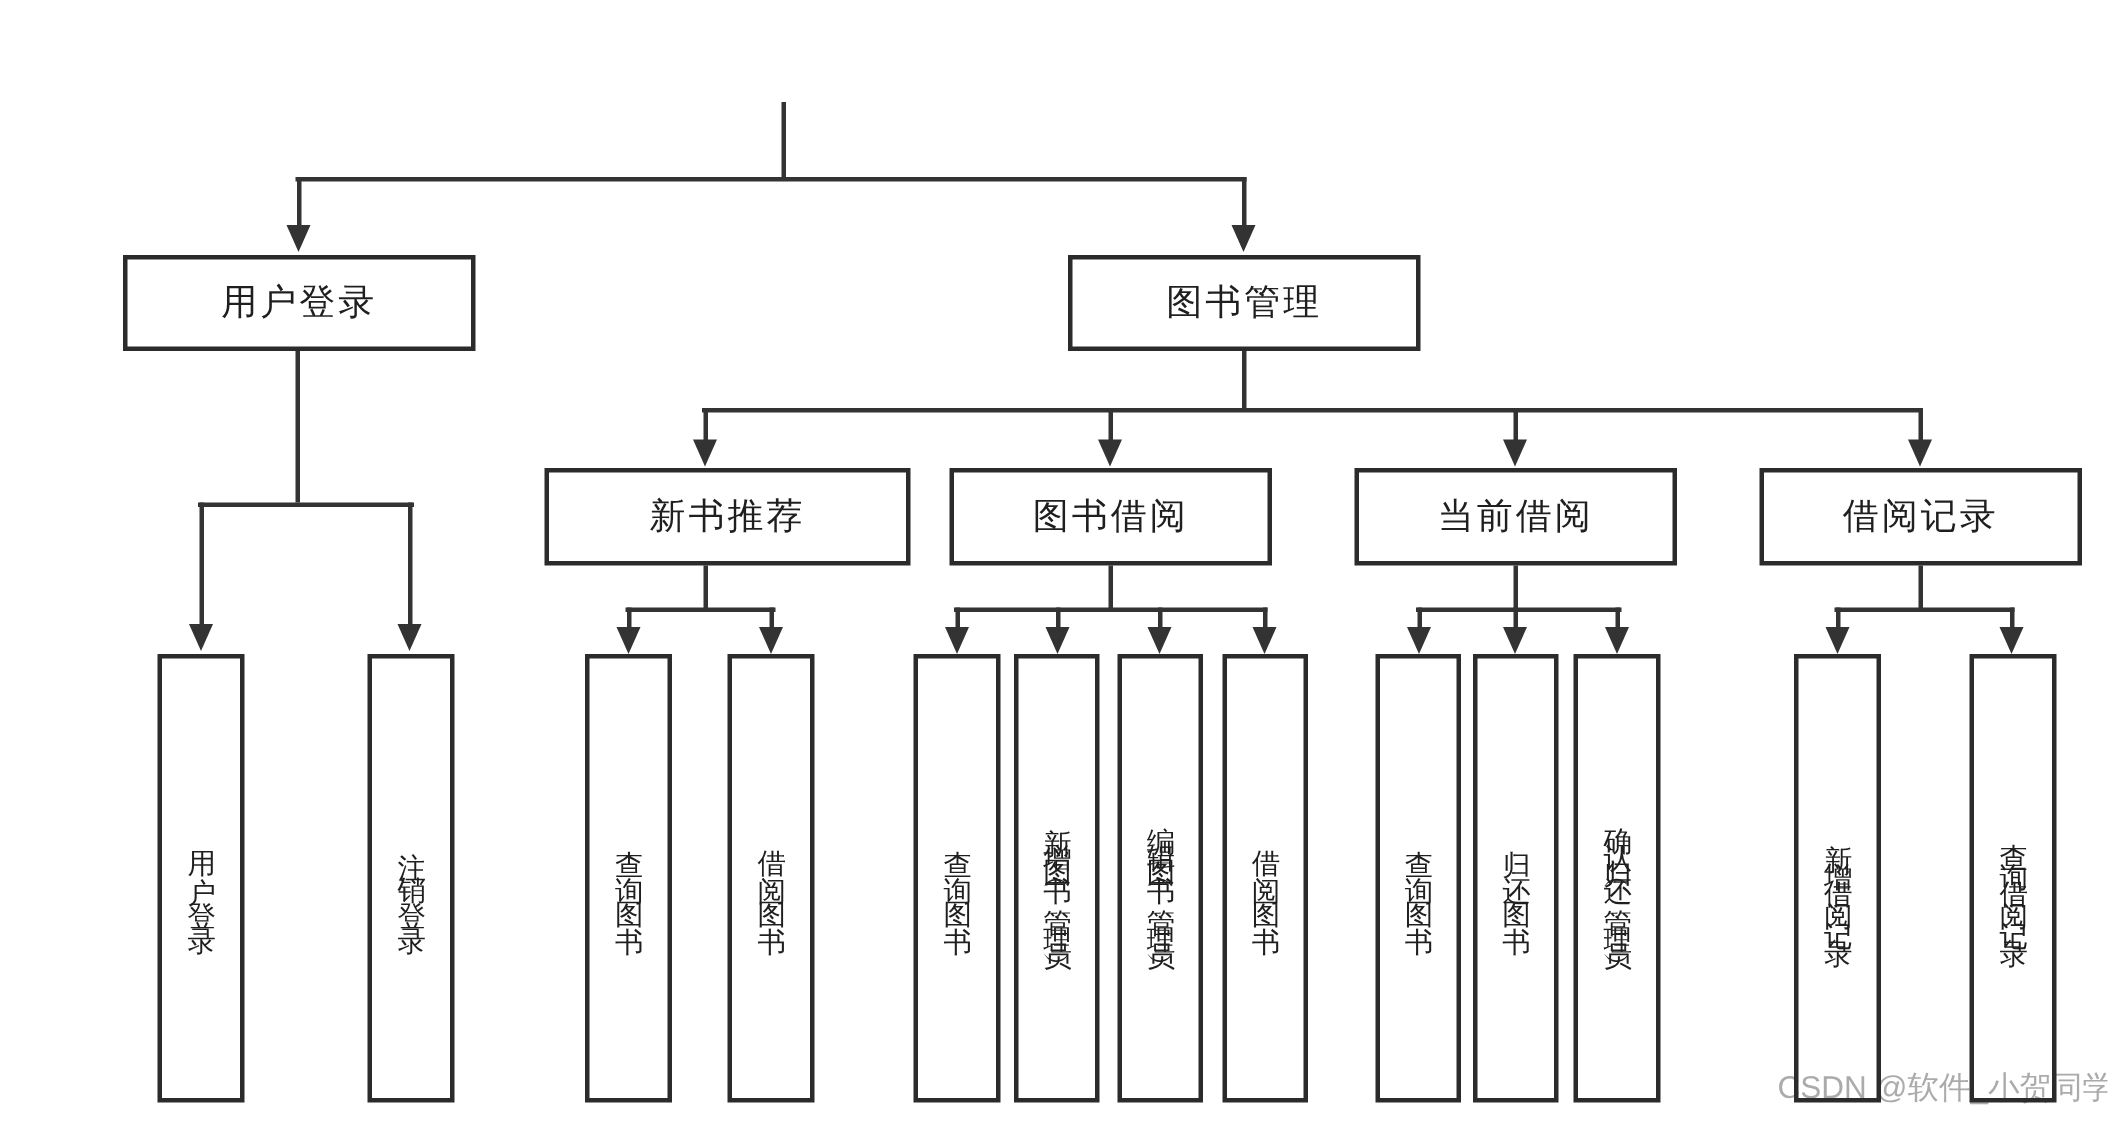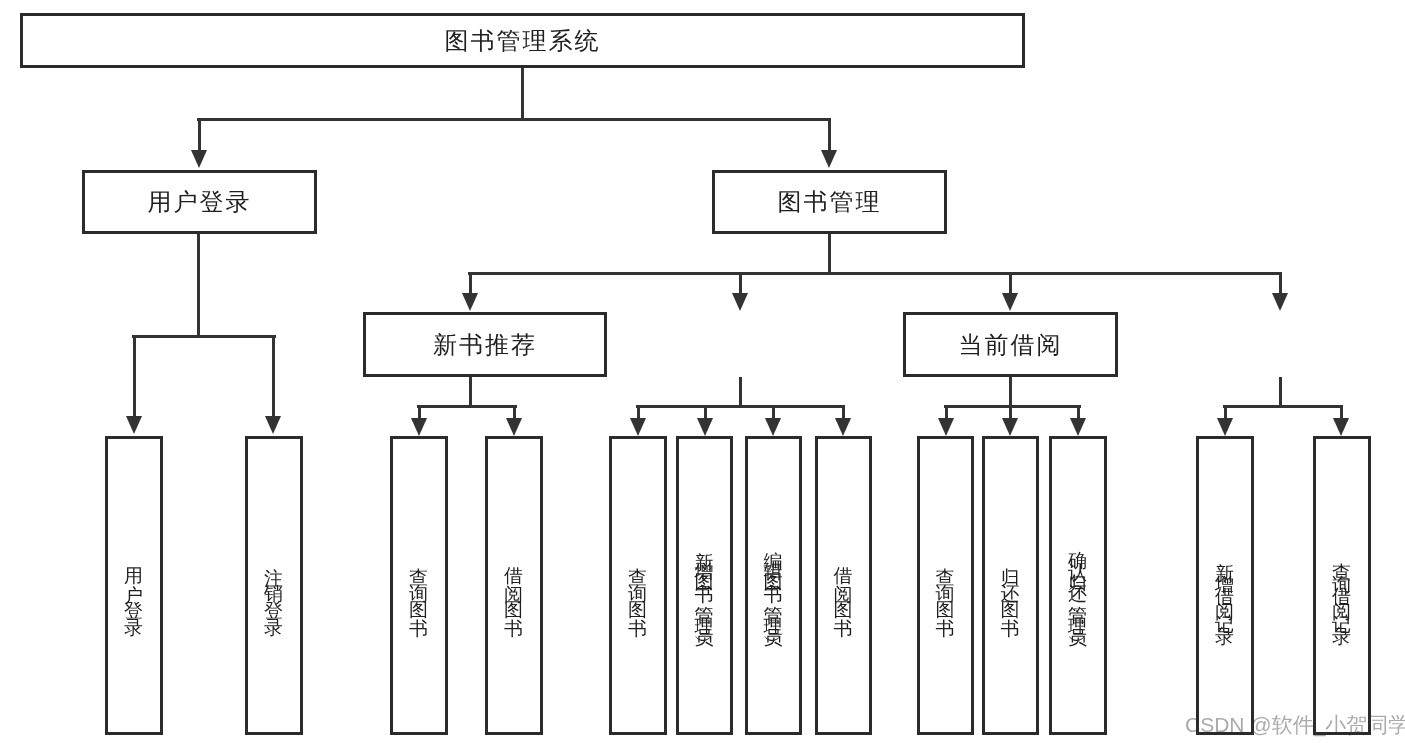--- a/index.html
+++ b/index.html
@@ -41,36 +41,39 @@
   .watermark{
     position:absolute;left:1185px;top:711px;z-index:0;
     font-size:21px;color:var(--wm);white-space:nowrap;
   }
 </style>
 </head>
 <body>
 
 <div class="diagram">
 
-  <div class="box h-box" style="left:20px;top:13px;width:1005px;height:55px;">
-    <span>图书管理系统</span>
-  </div>
 
   <div class="box h-box" style="left:82px;top:170px;width:235px;height:64px;">
     <span>用户登录</span>
   </div>
   <div class="box h-box" style="left:712px;top:170px;width:235px;height:64px;">
     <span>图书管理</span>
   </div>
 
   <div class="box h-box" style="left:363px;top:312px;width:244px;height:65px;">
     <span>新书推荐</span>
   </div>
+  <div class="box h-box" style="left:633px;top:312px;width:215px;height:65px;">
+    <span>图书借阅</span>
+  </div>
   <div class="box h-box" style="left:903px;top:312px;width:215px;height:65px;text-align:center;">
     <span>当前借阅</span>
+  </div>
+  <div class="box h-box" style="left:1173px;top:312px;width:215px;height:65px;">
+    <span>借阅记录</span>
   </div>
 
   <div class="box v-box" style="left:105px;top:436px;width:58px;height:299px;">
     <span style="letter-spacing: 17px;">用户登录</span>
   </div>
   <div class="box v-box" style="left:245px;top:436px;width:58px;height:299px;">
     <span style="letter-spacing: 17px;">注销登录</span>
   </div>
 
   <div class="box v-box" style="left:390px;top:436px;width:58px;height:299px;">

